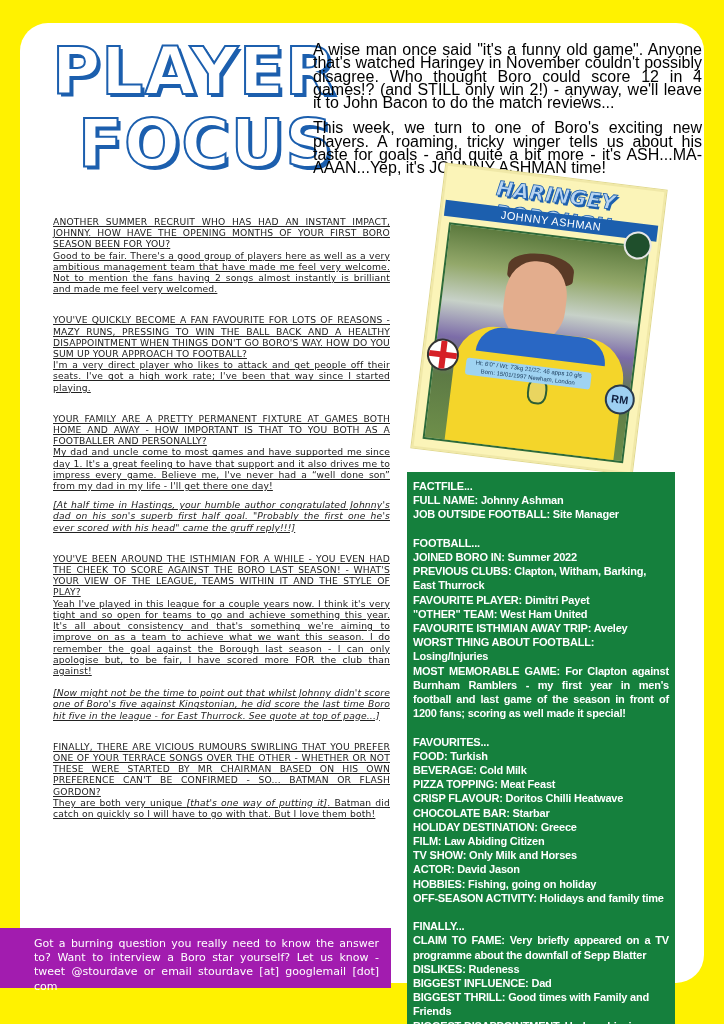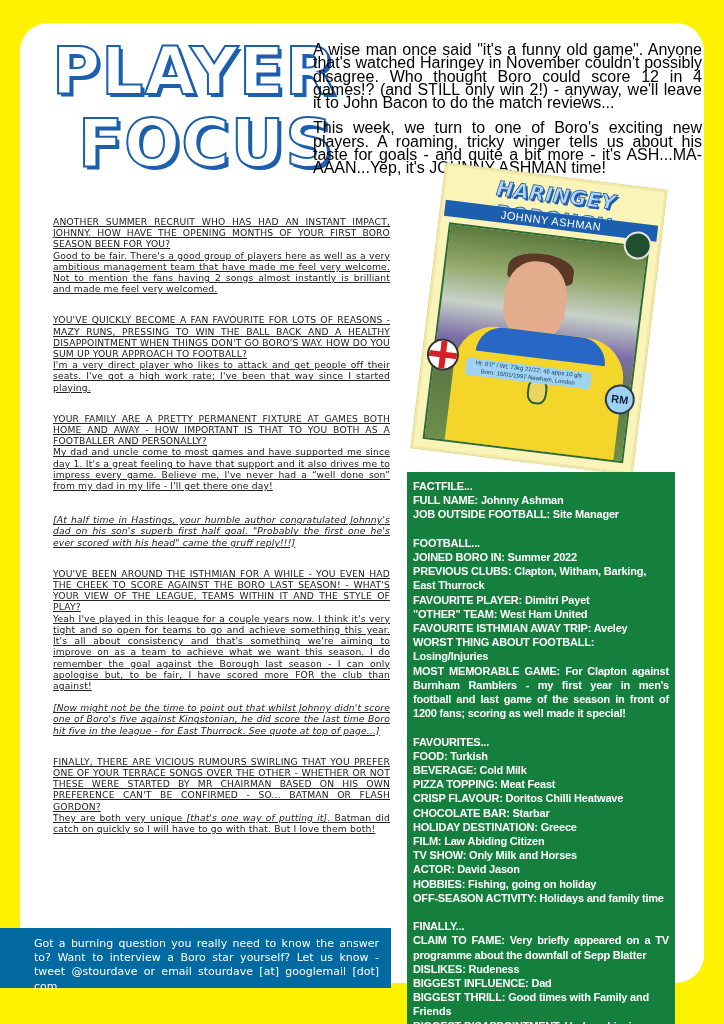--- a/index.html
+++ b/index.html
@@ -46,21 +46,21 @@
     font-size: 11px; font-weight: bold; color: #102040; text-align: center; line-height: 26px; }
 
   
   .factfile { position: absolute; left: 407px; top: 472px; width: 268px; height: 552px; background: #15803d; color: #fff; padding: 7px 6px 0 6px;
     font-family: "Liberation Sans", sans-serif; font-weight: bold; font-size: 11px; line-height: 14.2px; letter-spacing: -0.2px; }
   .ff-section + .ff-section { margin-top: 14.2px; }
   .ff-item.justify { text-align: justify; }
   .ff-value { font-weight: bold; }
 
   
-  .cta { position: absolute; left: 0; top: 928px; width: 391px; height: 60px; background: #0369a1; color: #fff; padding: 9px 12px 16px 34px;
+  .cta { position: absolute; left: 0; top: 928px; width: 391px; height: 60px; background: #a21caf; color: #fff; padding: 9px 12px 16px 34px;
     font-family: "DejaVu Sans", sans-serif; font-size: 11px; line-height: 14.2px; text-align: justify; }
 </style>
 </head>
 <body>
 
 <div class="panel"></div>
 
 <h1 class="title">
   <span class="title-line">PLAYER</span>
   <span class="title-line">FOCUS</span>
@@ -92,21 +92,21 @@
 
 <div class="interview">
   <div class="qa">
     <div class="q">ANOTHER SUMMER RECRUIT WHO HAS HAD AN INSTANT IMPACT, JOHNNY. HOW HAVE THE OPENING MONTHS OF YOUR FIRST BORO SEASON BEEN FOR YOU?</div>
     <div class="a">Good to be fair. There's a good group of players here as well as a very ambitious management team that have made me feel very welcome. Not to mention the fans having 2 songs almost instantly is brilliant and made me feel very welcomed.</div>
   </div>
   <div class="qa">
     <div class="q">YOU'VE QUICKLY BECOME A FAN FAVOURITE FOR LOTS OF REASONS - MAZY RUNS, PRESSING TO WIN THE BALL BACK AND A HEALTHY DISAPPOINTMENT WHEN THINGS DON'T GO BORO'S WAY. HOW DO YOU SUM UP YOUR APPROACH TO FOOTBALL?</div>
     <div class="a">I'm a very direct player who likes to attack and get people off their seats. I've got a high work rate; I've been that way since I started playing.</div>
   </div>
-  <div class="qa" style="margin-bottom:23px">
+  <div class="qa" style="margin-bottom:8px">
     <div class="q">YOUR FAMILY ARE A PRETTY PERMANENT FIXTURE AT GAMES BOTH HOME AND AWAY - HOW IMPORTANT IS THAT TO YOU BOTH AS A FOOTBALLER AND PERSONALLY?</div>
     <div class="a">My dad and uncle come to most games and have supported me since day 1. It's a great feeling to have that support and it also drives me to impress every game. Believe me, I've never had a “well done son” from my dad in my life - I'll get there one day!</div>
   </div>
   <div class="aside">[At half time in Hastings, your humble author congratulated Johnny's dad on his son's superb first half goal. "Probably the first one he's ever scored with his head" came the gruff reply!!!]</div>
   <div class="qa" style="margin-bottom:11px">
     <div class="q">YOU'VE BEEN AROUND THE ISTHMIAN FOR A WHILE - YOU EVEN HAD THE CHEEK TO SCORE AGAINST THE BORO LAST SEASON! - WHAT'S YOUR VIEW OF THE LEAGUE, TEAMS WITHIN IT AND THE STYLE OF PLAY?</div>
     <div class="a">Yeah I've played in this league for a couple years now. I think it's very tight and so open for teams to go and achieve something this year. It's all about consistency and that's something we're aiming to improve on as a team to achieve what we want this season. I do remember the goal against the Borough last season - I can only apologise but, to be fair, I have scored more FOR the club than against!</div>
   </div>
   <div class="aside">[Now might not be the time to point out that whilst Johnny didn't score one of Boro's five against Kingstonian, he did score the last time Boro hit five in the league - for East Thurrock. See quote at top of page...]</div>
   <div class="qa">

